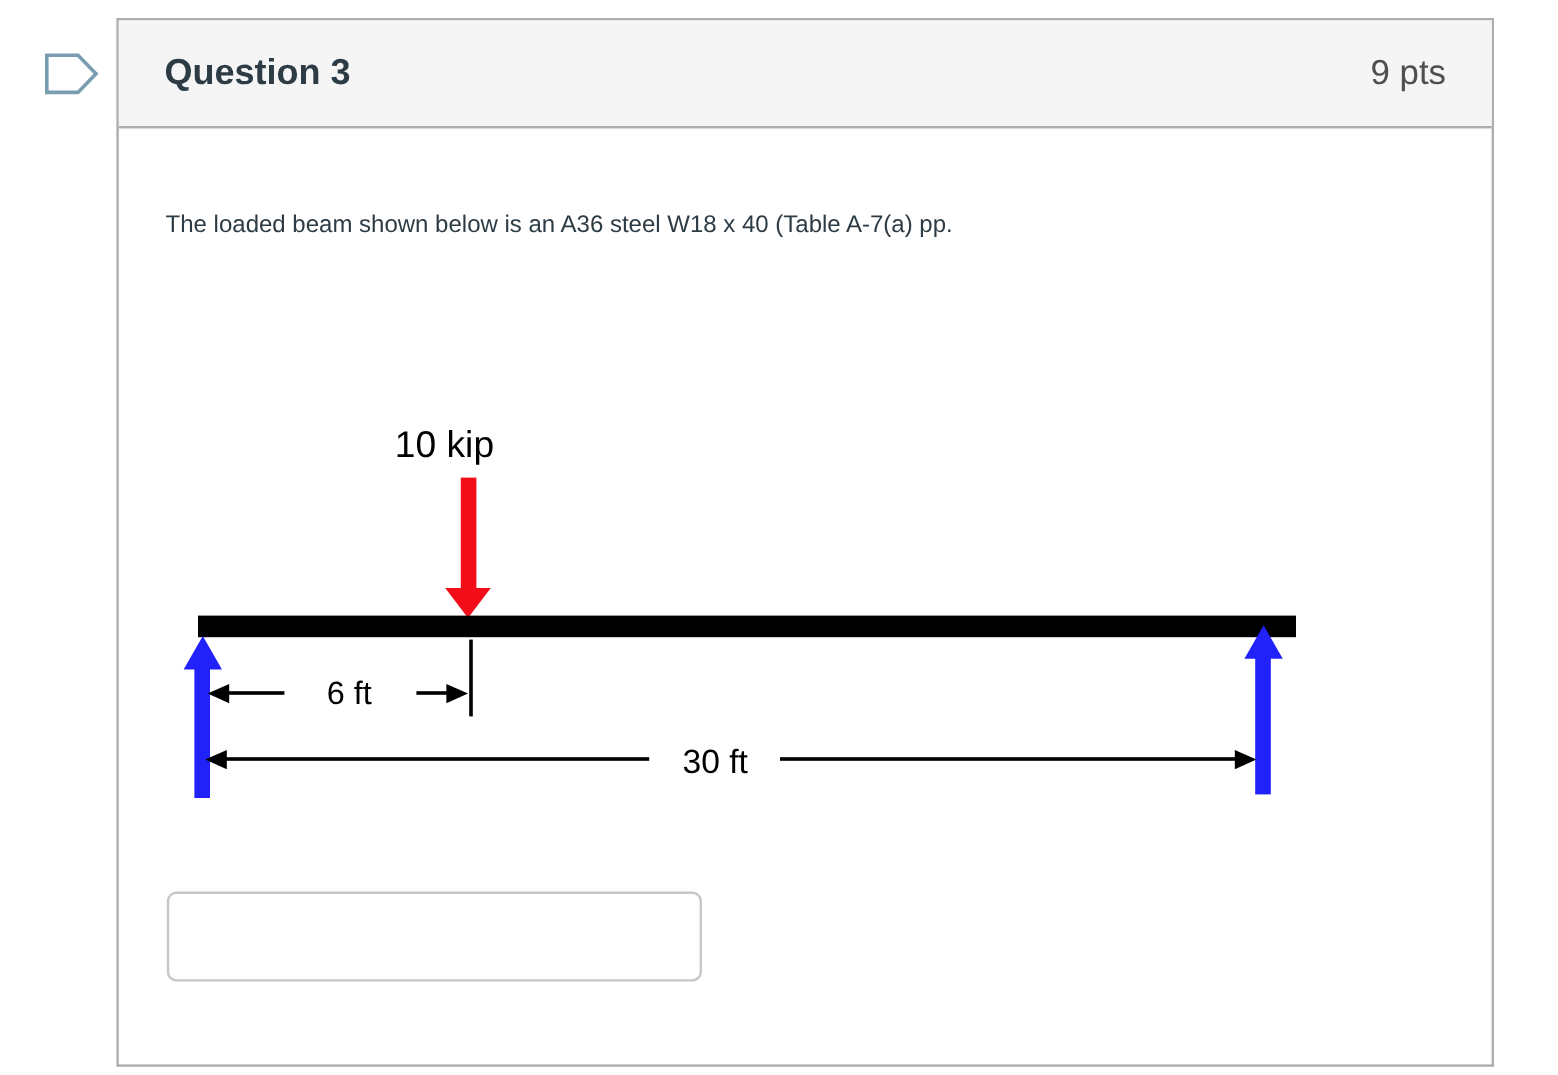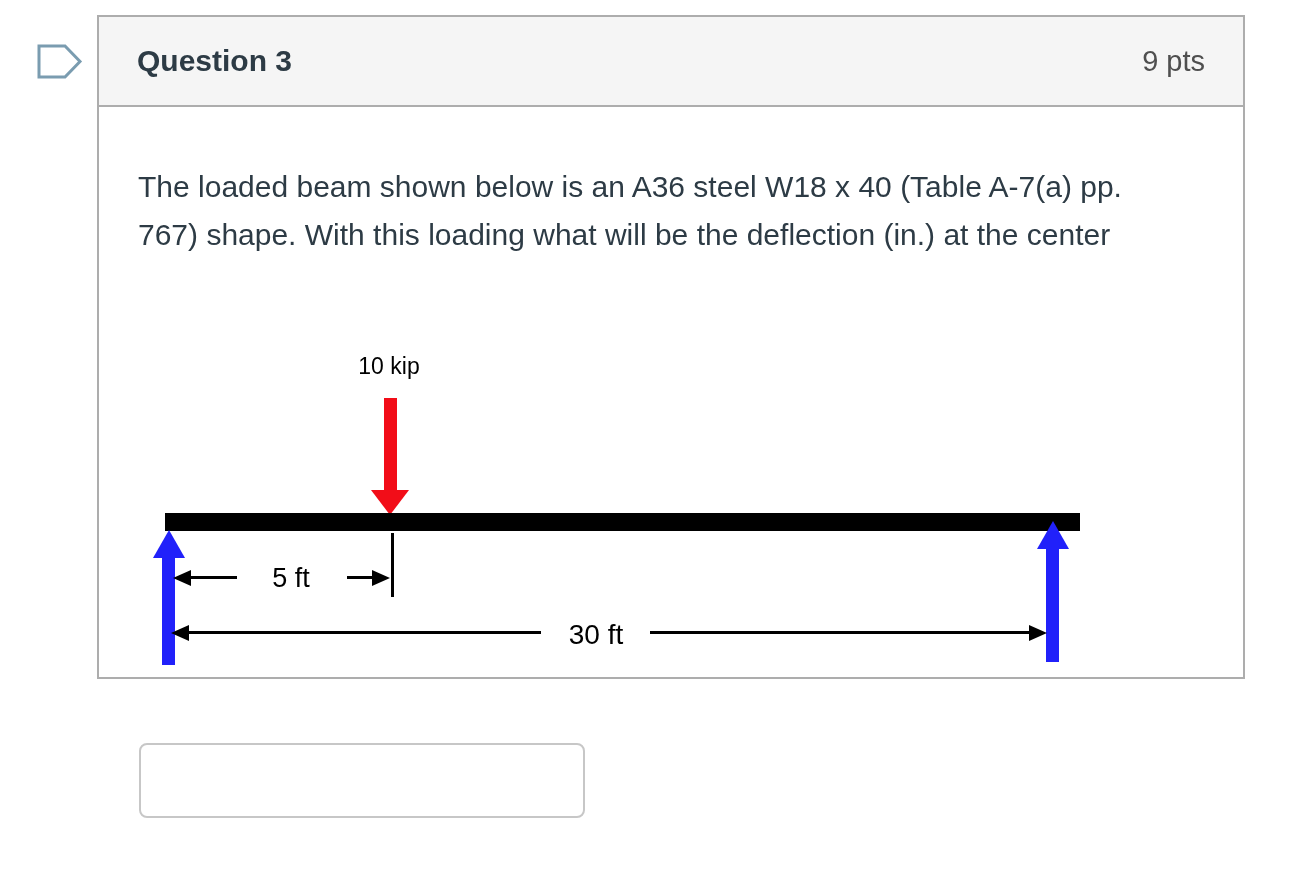--- a/index.html
+++ b/index.html
@@ -13,21 +13,21 @@
 
   
   .flag-wrap {
     position: absolute; left: 36px; top: 43px;
     width: 48px; height: 40px; cursor: pointer;
   }
 
   
   .question-card {
     position: absolute; left: 97px; top: 15px;
-    width: 1148px; height: 664px;
+    width: 1148px; height: 874px;
     border: 2px solid var(--card-border, #adadad);
     background: #ffffff;
   }
   .card-header {
     height: 90px;
     background: var(--header-bg, #f5f5f5);
     border-bottom: 2px solid var(--card-border, #adadad);
     display: flex; align-items: center; justify-content: space-between;
     padding: 0 38px;
   }
@@ -36,31 +36,31 @@
     color: var(--text-dark, #2d3b45);
   }
   .question-points {
     font-size: 29px;
     color: var(--points-gray, #4f4f4f);
   }
   .card-body { position: relative; height: 769px; }
 
   .question-text {
     position: absolute; left: 39px; top: 56px;
-    font-size: 30px; line-height: 48px;
+    font-size: 20px; line-height: 48px;
     color: var(--text-dark, #2d3b45);
   }
   .question-text div { white-space: nowrap; }
 
   
   .diag { position: absolute; }
 
   .load-label {
     left: 230px; top: 246px; width: 120px;
-    text-align: center; font-size: 23px; color: #000;
+    text-align: left; font-size: 31px; color: #000;
   }
   .load-shaft {
     left: 285px; top: 291px; width: 13px; height: 94px;
     background: var(--load-red, #f20d18);
   }
   .load-head {
     left: 272px; top: 383px; width: 0; height: 0;
     border-left: 19px solid transparent;
     border-right: 19px solid transparent;
     border-top: 25px solid var(--load-red, #f20d18);
@@ -146,39 +146,38 @@
 
   <div class="card-header">
     <span class="question-title">Question 3</span>
     <span class="question-points">9 pts</span>
   </div>
 
   <div class="card-body">
 
     <div class="question-text">
       <div>The loaded beam shown below is an A36 steel W18 x 40 (Table A-7(a) pp.</div>
-      <div>767) shape. With this loading what will be the deflection (in.) at the center</div>
     </div>
 
     <div class="diag load-label">10 kip</div>
     <div class="diag load-shaft"></div>
     <div class="diag load-head"></div>
 
     <div class="diag beam-bar"></div>
 
     <div class="diag support-head-left"></div>
     <div class="diag support-shaft-left"></div>
     <div class="diag support-head-right"></div>
     <div class="diag support-shaft-right"></div>
 
     <div class="diag load-tick"></div>
 
     <div class="diag ah-left d5-ah-l"></div>
     <div class="diag dim-line d5-ln-l"></div>
-    <div class="diag dim-label d5-txt">5 ft</div>
+    <div class="diag dim-label d5-txt">6 ft</div>
     <div class="diag dim-line d5-ln-r"></div>
     <div class="diag ah-right d5-ah-r"></div>
 
     <div class="diag ah-left d20-ah-l"></div>
     <div class="diag dim-line d20-ln-l"></div>
     <div class="diag dim-label d20-txt">30 ft</div>
     <div class="diag dim-line d20-ln-r"></div>
     <div class="diag ah-right d20-ah-r"></div>
 
     <input type="text" class="answer-input" value="" style="">

